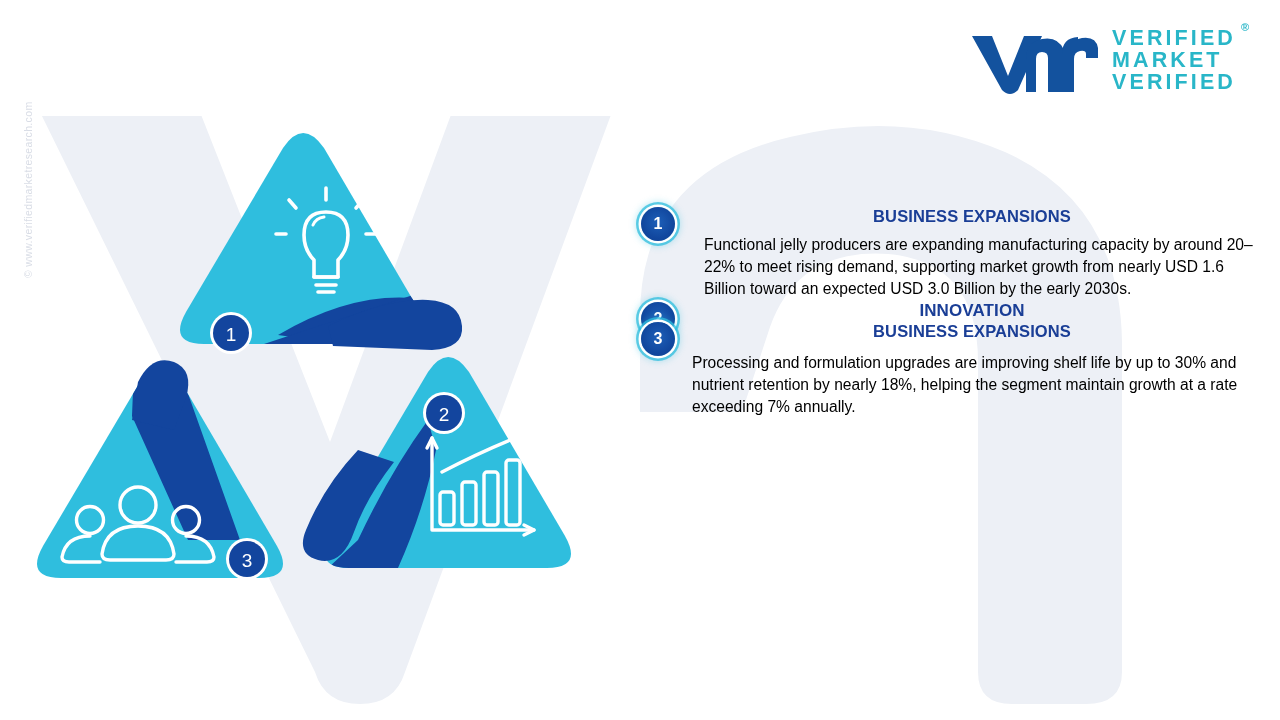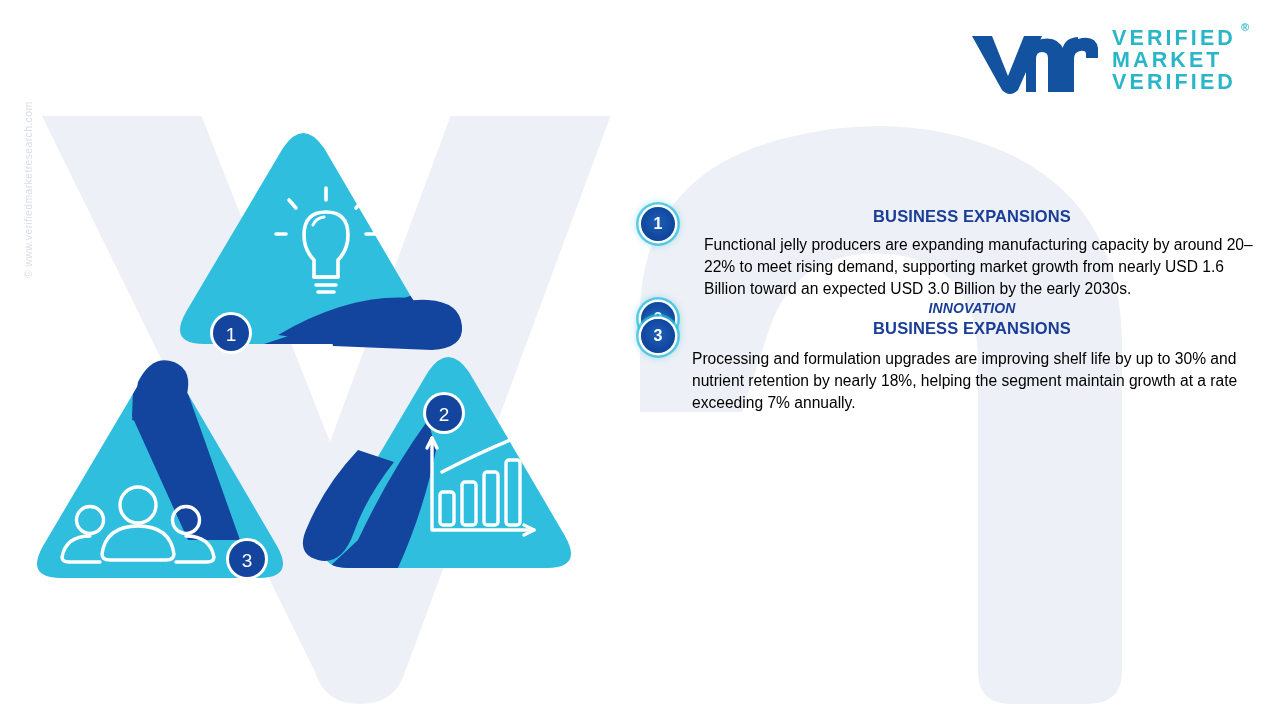--- a/index.html
+++ b/index.html
@@ -58,21 +58,21 @@
     display:flex;align-items:center;justify-content:center;
     color:#ffffff;font-size:16px;font-weight:bold;
     background:radial-gradient(circle at 50% 45%, #1d5fb8 0%, #11479e 62%, #0f3f91 100%);
     box-shadow:0 0 0 2.5px #ffffff, 0 0 0 5px rgba(47,190,222,.75), 0 0 7px 5px rgba(47,190,222,.35);
   }
   .i2 .badge{top:2px;}
   .item-heading{
     color:#1A3E96;font-size:16.5px;font-weight:bold;letter-spacing:.1px;
     margin:0 0 0 0;line-height:1.25;white-space:nowrap;text-align:center;
   }
-  .i2 .item-heading{font-size:14px;font-style:italic;}
+  .i2 .item-heading{font-size:17px;}
   .item-body{
     color:#000000;font-size:15.6px;line-height:1.42;margin:7px 0 0 16px;
     max-width:565px;
   }
   .i2 .item-body,.i3 .item-body{margin-left:4px;max-width:552px;}
   .i2 .item-body{margin-top:11px;}
   .i3 .item-body{margin-top:10px;}
 </style>
 </head>
 <body>

